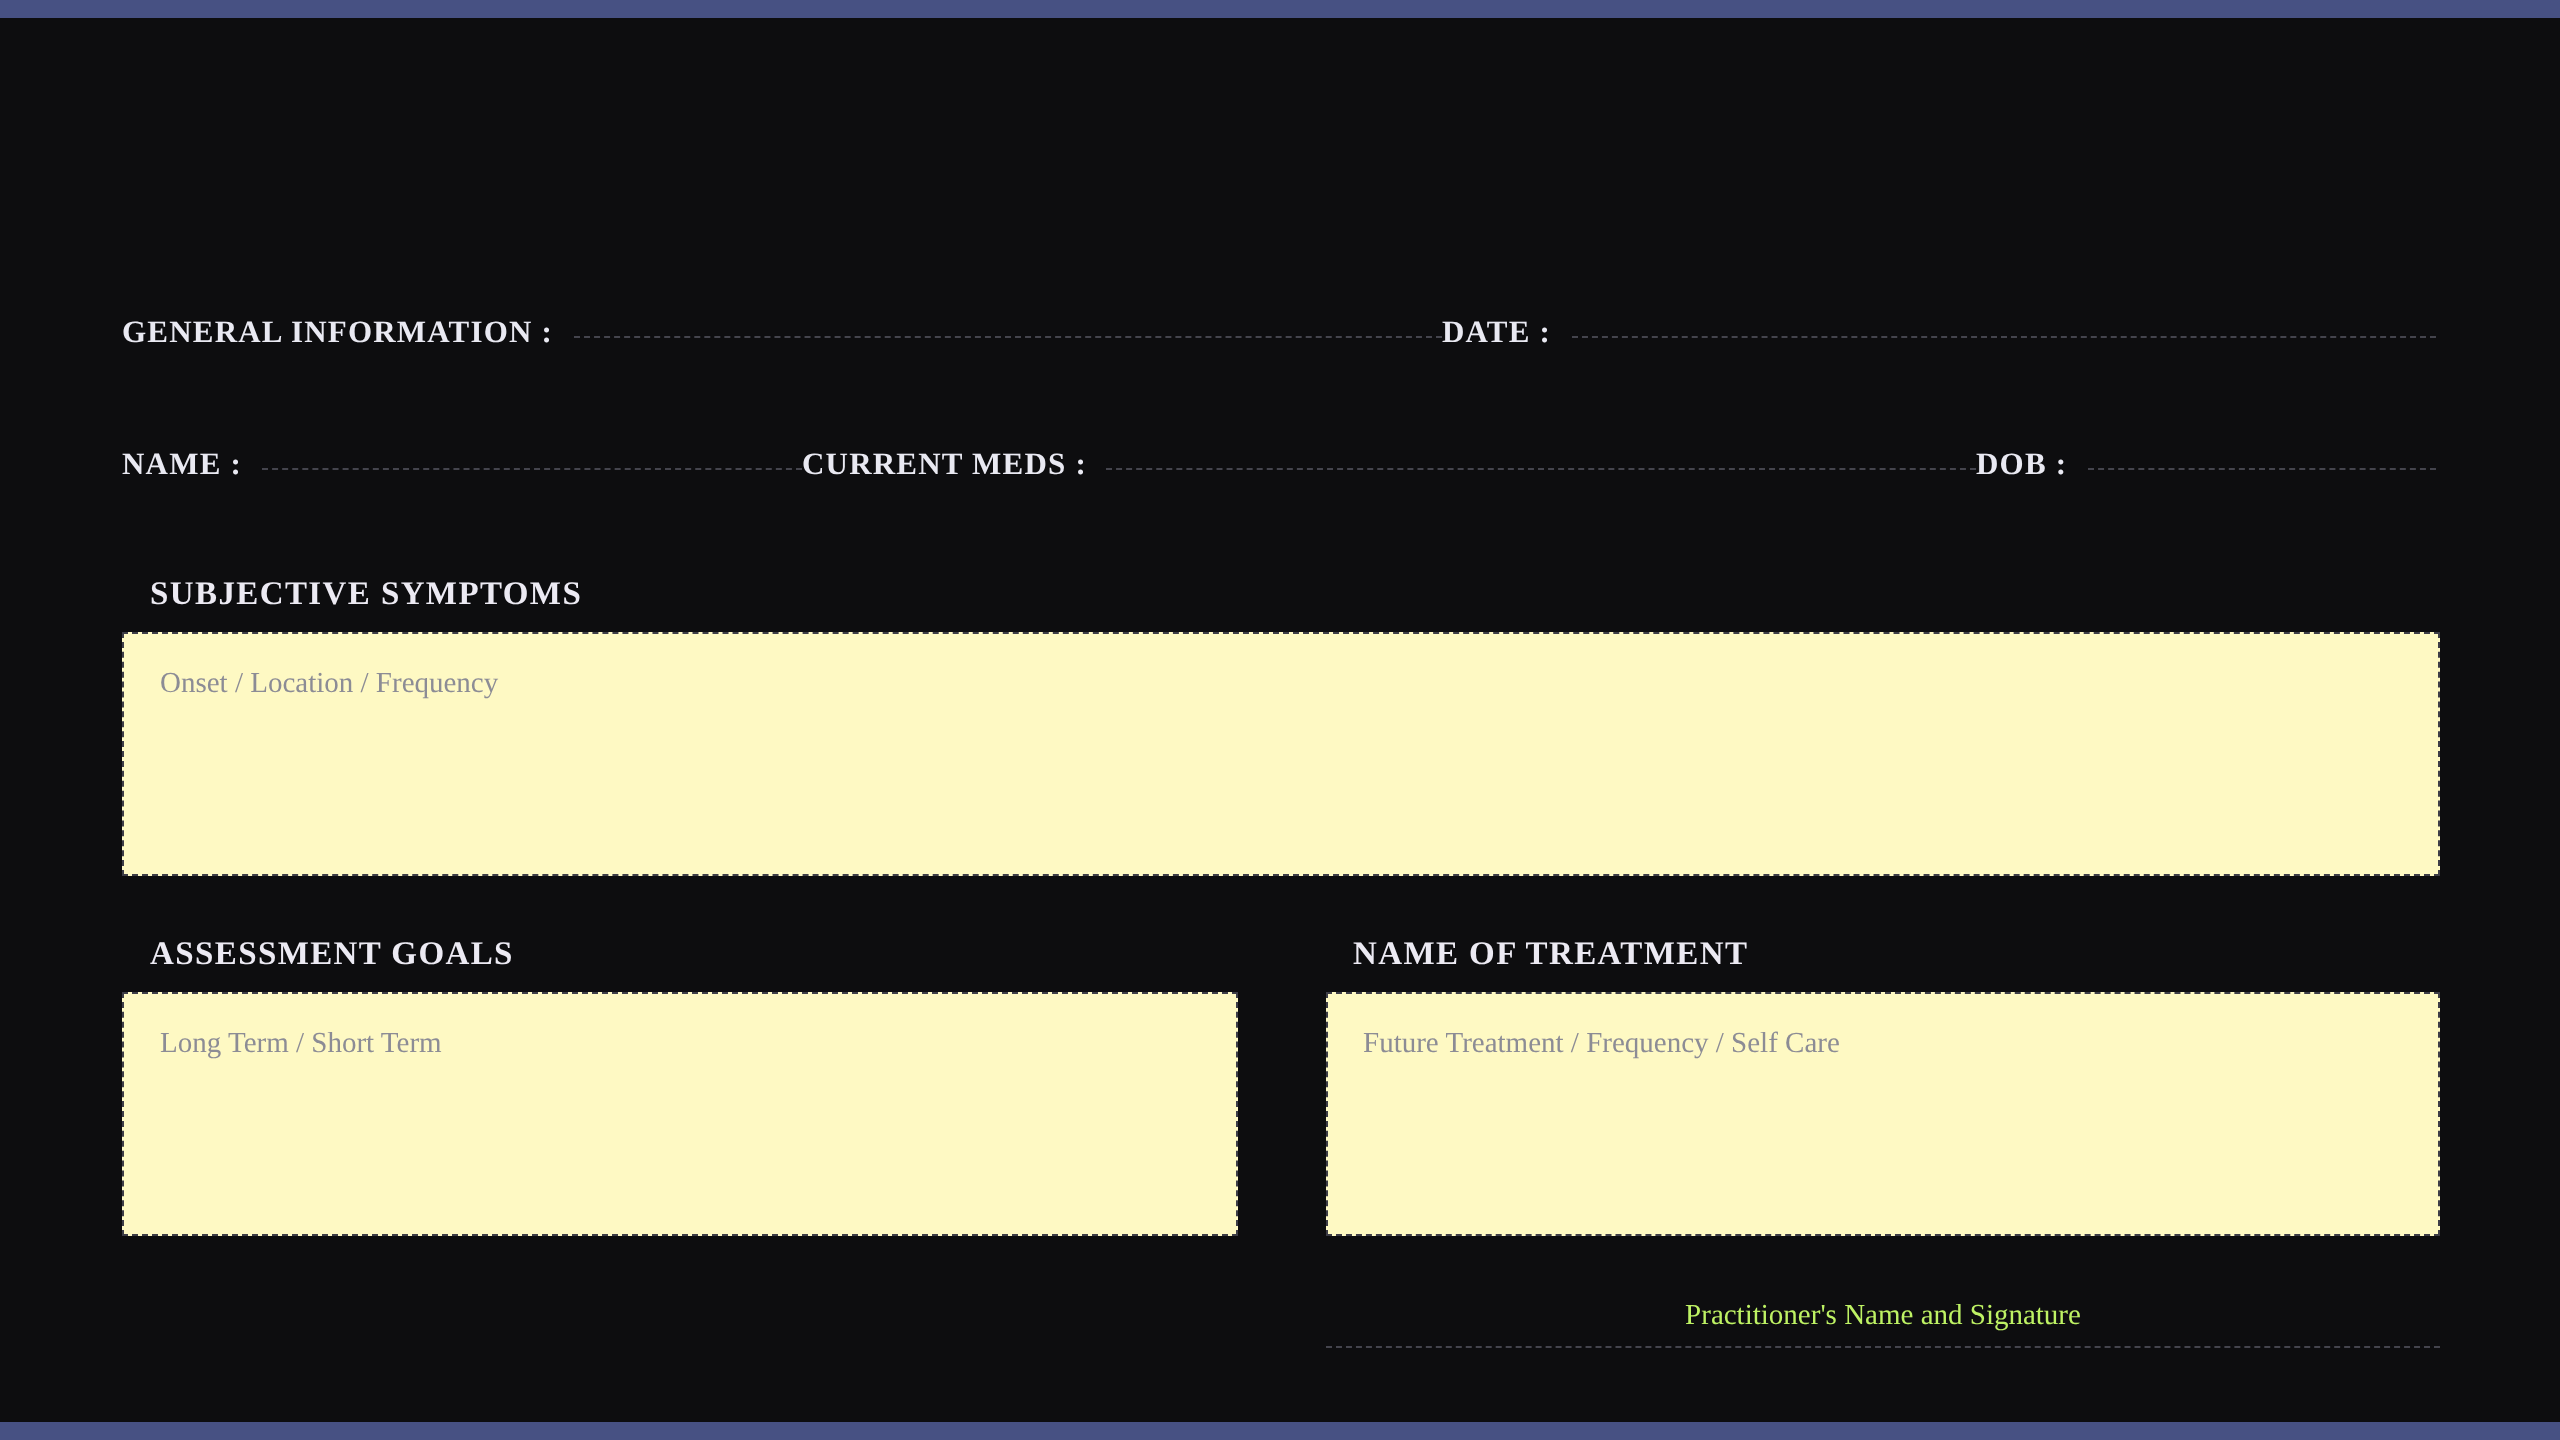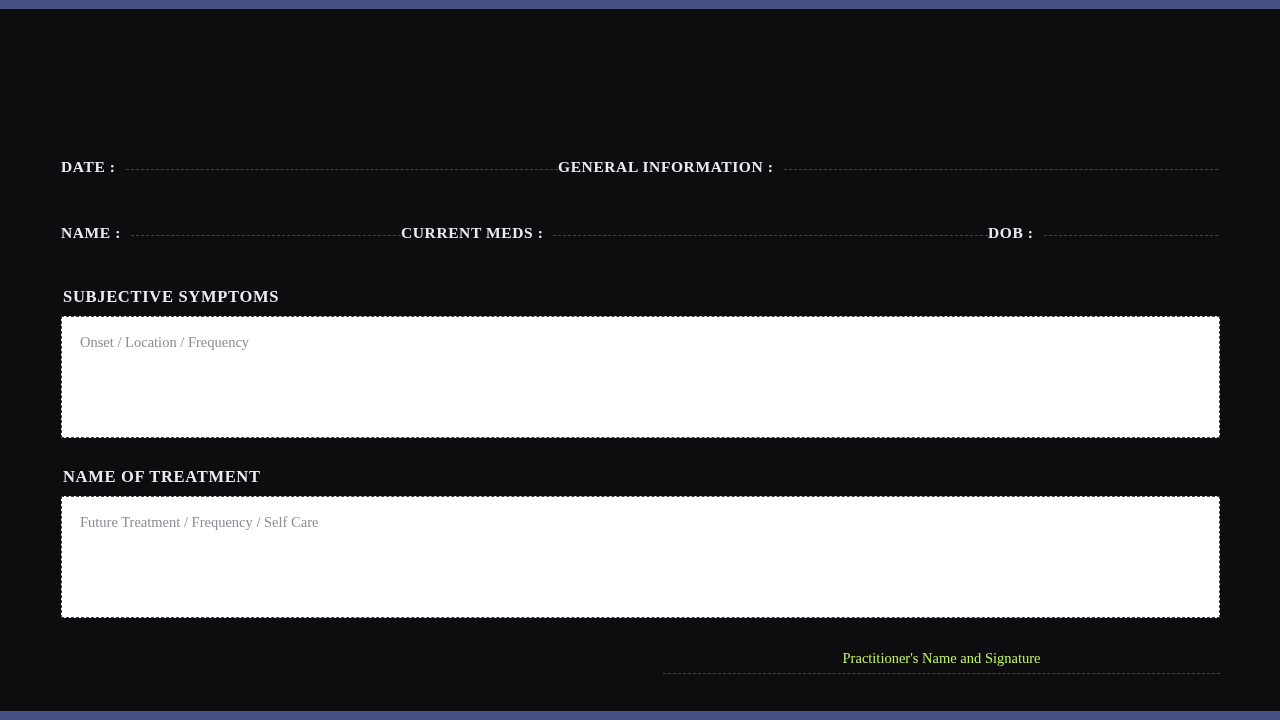--- a/index.html
+++ b/index.html
@@ -121,27 +121,27 @@
   .col {
     flex: 1 1 0;
     min-width: 0;
   }
   .section-heading {
     font-family: "Liberation Serif", serif;
     font-weight: bold;
     font-size: 16.5px;
     letter-spacing: 0.7px;
     color: #eceaf3;
-    margin: 0 0 10px 2px;
+    margin: 0 0 10px 14px;
     line-height: 1.1;
   }
   .note-box {
     height: 122px;
     border: 1px dashed #3d3d46;
-    background: #ffffff;
+    background: #fef9c3;
     padding: 16px 18px;
     box-sizing: border-box;
   }
   .note-placeholder {
     font-family: "Liberation Serif", serif;
     font-size: 14.5px;
     color: #8c8c95;
     line-height: 1.3;
   }
   .spacer-row { height: 30px; }
@@ -168,26 +168,26 @@
 </style>
 </head>
 <body>
 
 <div class="page">
 
   <div class="edge-bar top"></div>
 
 
   <div class="row-general">
+    <div class="field gi">
+      <span class="field-label">GENERAL INFORMATION :</span>
+      <span class="field-line"></span>
+    </div>
     <div class="field dt">
       <span class="field-label">DATE :</span>
-      <span class="field-line"></span>
-    </div>
-    <div class="field gi">
-      <span class="field-label">GENERAL INFORMATION :</span>
       <span class="field-line"></span>
     </div>
   </div>
 
   <div class="row-patient">
     <div class="field nm">
       <span class="field-label">NAME :</span>
       <span class="field-line"></span>
     </div>
     <div class="field cm">
@@ -208,20 +208,26 @@
         <div class="note-box">
           <div class="note-placeholder">Onset / Location / Frequency</div>
         </div>
       </div>
     </div>
 
     <div class="spacer-row"></div>
 
     <div class="grid-row">
       <div class="col">
+        <div class="section-heading">ASSESSMENT GOALS</div>
+        <div class="note-box">
+          <div class="note-placeholder">Long Term / Short Term</div>
+        </div>
+      </div>
+      <div class="col">
         <div class="section-heading">NAME OF TREATMENT</div>
         <div class="note-box">
           <div class="note-placeholder">Future Treatment / Frequency / Self Care</div>
         </div>
       </div>
     </div>
 
   </div>
 
   <div class="signature-wrap">

